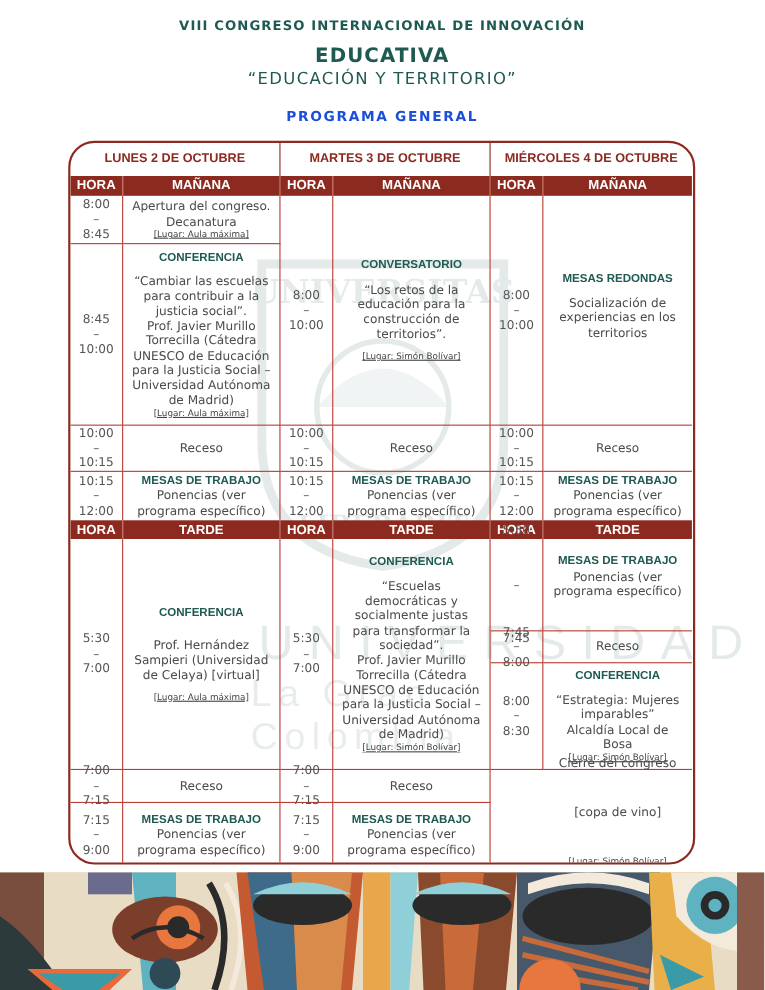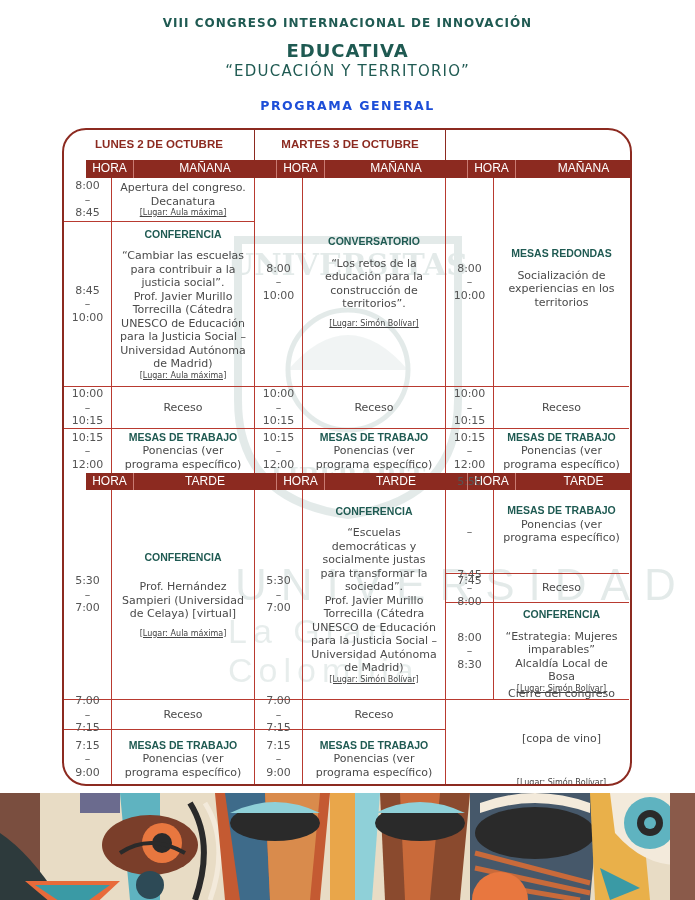--- a/index.html
+++ b/index.html
@@ -15,21 +15,21 @@
   
   .frame { position: absolute; left: 62px; top: 128px; width: 570px; height: 658px; border: 2.5px solid #8c2a20; border-radius: 24px; overflow: hidden; background: rgba(255,255,255,0.0); }
 
   
   .wm { position: absolute; left: 228px; top: 230px; width: 240px; height: 290px; opacity: 0.12; pointer-events: none; }
   .wm-text { position: absolute; left: 235px; top: 560px; width: 300px; font-size: 44px; color: #1f5a52; opacity: 0.12; letter-spacing: 14px; font-family: "Liberation Sans", sans-serif; pointer-events: none; }
   .wm-text2 { position: absolute; left: 228px; top: 612px; width: 300px; font-size: 34px; color: #1f5a52; opacity: 0.1; letter-spacing: 6px; font-family: "Liberation Sans", sans-serif; pointer-events: none; }
 
   .cell { position: absolute; display: flex; flex-direction: column; align-items: center; justify-content: center; text-align: center; border-right: 1px solid #b83a30; border-bottom: 1px solid #b83a30; font-size: 11px; line-height: 13.5px; color: #4a4a4a; padding: 0 7px; }
   .dayhead { color: #8c2a20; font-weight: bold; font-size: 11.5px; border-right: 1.5px solid #8c2a20; border-bottom: none; font-family: "Liberation Sans", sans-serif; }
-  .bar { background: #8c2a20; color: #ffffff; font-weight: normal; font-size: 12px; font-family: "Liberation Sans", sans-serif; border-right: 1px solid #c97b72; border-bottom: none; margin-left: 22px; }
+  .bar { background: #8c2a20; color: #ffffff; font-weight: bold; font-size: 12px; font-family: "Liberation Sans", sans-serif; border-right: 1px solid #c97b72; border-bottom: none; }
   .hora { font-size: 11px; color: #555; }
   .h-event { color: #1f5a52; font-weight: bold; font-size: 10.5px; font-family: "Liberation Sans", sans-serif; }
   .place { font-size: 8px; text-decoration: underline; color: #444; line-height: 10px; }
   .gap { height: 8px; }
   .no-r { border-right: none; }
 
   
   .art { position: absolute; left: 0; top: 793px; width: 695px; height: 107px; overflow: hidden; background: #e9dcc6; }
 </style>
 </head>
@@ -47,20 +47,21 @@
   <path d="M60 140 Q120 70 180 140" fill="#1f5a52" opacity="0.5"></path>
   <text x="120" y="255" text-anchor="middle" font-size="24" font-family="DejaVu Serif, serif" fill="#1f5a52" font-weight="bold">LIBERABIT</text>
 </svg>
 <div class="wm-text">UNIVERSIDAD</div>
 <div class="wm-text2">La Gran Colombia</div>
 
 <div class="frame">
 
   <div class="cell dayhead" style="left:0;top:0;width:191px;height:30px;">LUNES 2 DE OCTUBRE</div>
   <div class="cell dayhead" style="left:191px;top:0;width:191px;height:30px;">MARTES 3 DE OCTUBRE</div>
+  <div class="cell dayhead no-r" style="left:382px;top:0;width:183px;height:30px;">MIÉRCOLES 4 DE OCTUBRE</div>
 
   <div class="cell bar" style="left:0;top:30px;width:48px;height:18px;">HORA</div>
   <div class="cell bar" style="left:48px;top:30px;width:143px;height:18px;">MAÑANA</div>
   <div class="cell bar" style="left:191px;top:30px;width:48px;height:18px;">HORA</div>
   <div class="cell bar" style="left:239px;top:30px;width:143px;height:18px;">MAÑANA</div>
   <div class="cell bar" style="left:382px;top:30px;width:48px;height:18px;">HORA</div>
   <div class="cell bar no-r" style="left:430px;top:30px;width:135px;height:18px;">MAÑANA</div>
 
   <div class="cell hora" style="left:0;top:48px;width:48px;height:44px;">
     <span>8:00 –</span>

